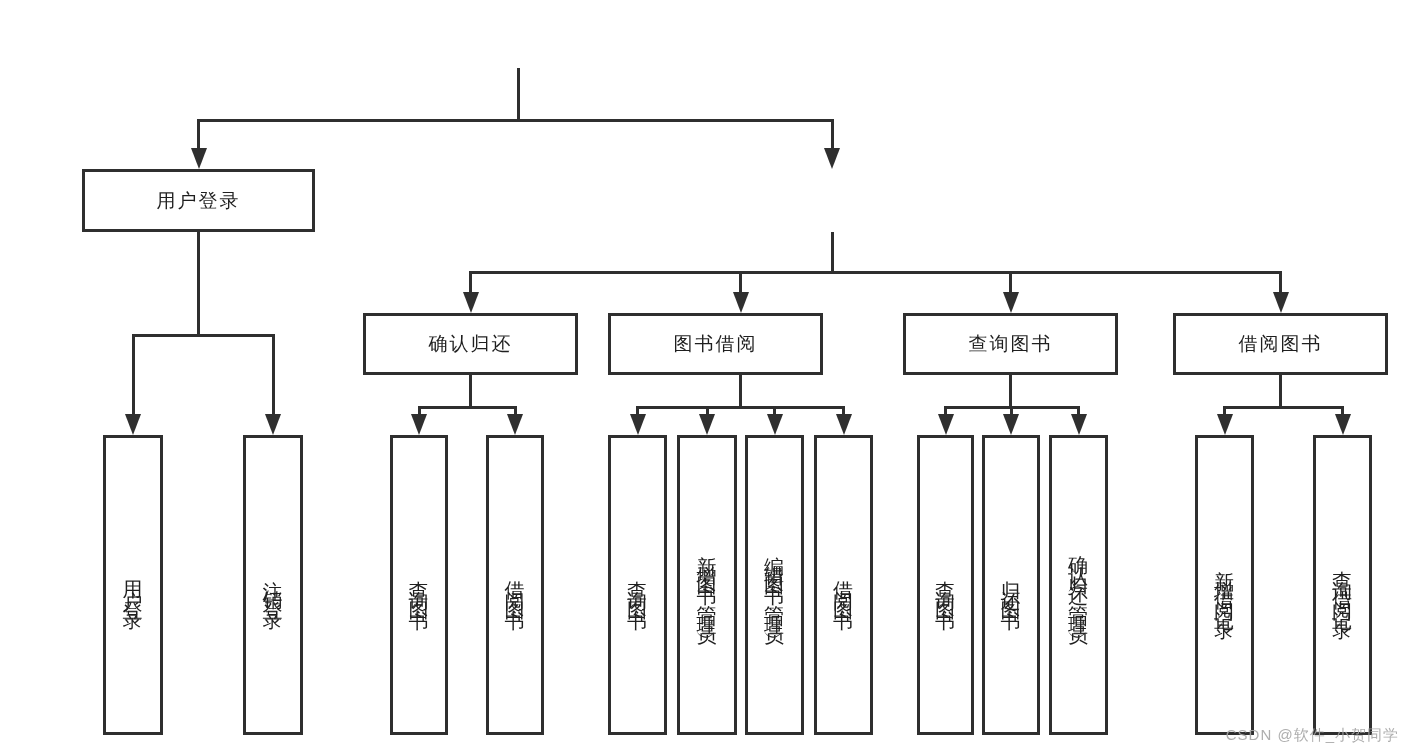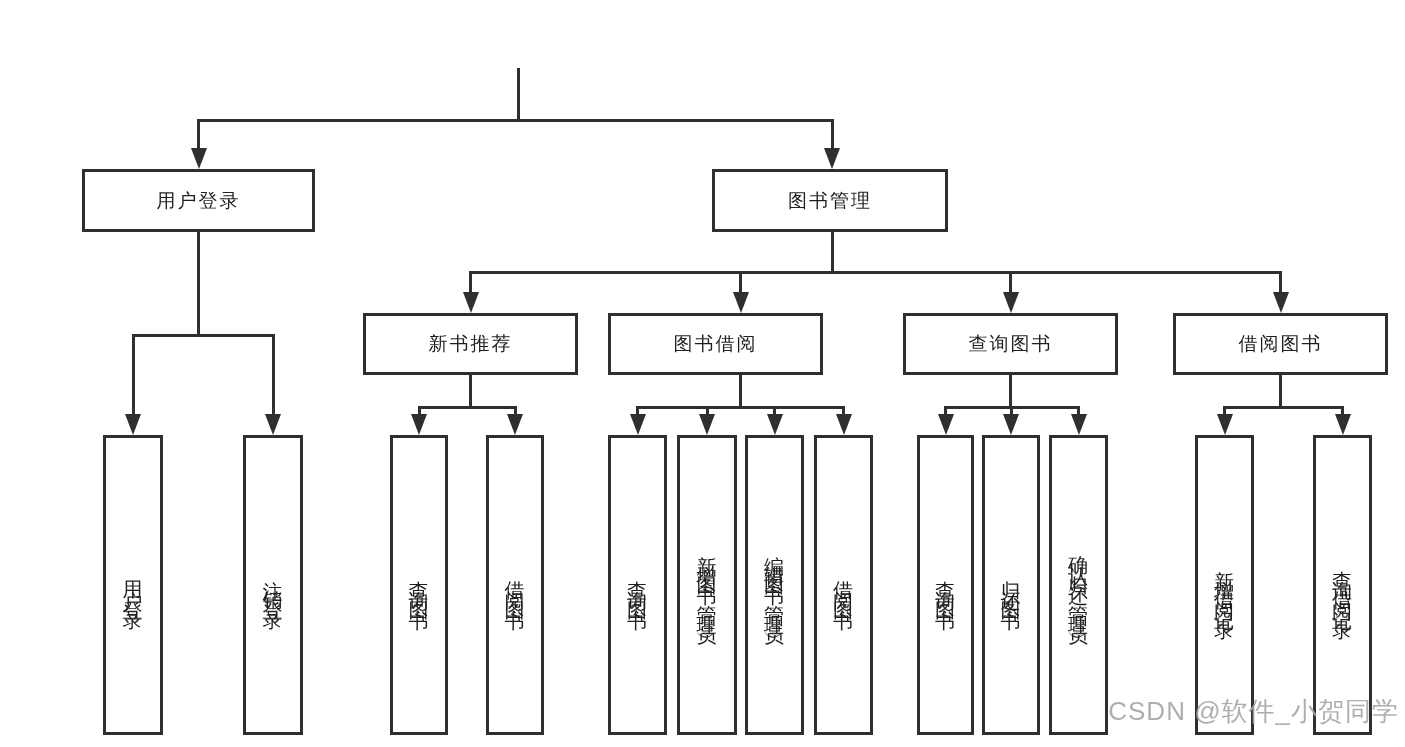--- a/index.html
+++ b/index.html
@@ -44,39 +44,38 @@
   .arrowhead{
     position:absolute;
     width:0;height:0;
     border-left:8px solid transparent;
     border-right:8px solid transparent;
     border-top:21px solid var(--line);
   }
   .watermark{
     position:absolute;
     right:6px;
-    bottom:18px;
-    font-size:26px;
+    bottom:2px;
+    font-size:15px;
     letter-spacing:1px;
     color:var(--wm);
     opacity:.9;
     z-index:5;
     margin-left:44px;
   }
 </style>
 </head>
 <body>
 
 <div id="canvas">
 
 
   <div class="node" style="left:82px;top:169px;width:233px;height:63px;">用户登录</div>
-  <div class="node" style="left:712px;top:169px;width:236px;height:63px;">图书管理</div>
 
-  <div class="node" style="left:363px;top:313px;width:215px;height:62px;">新书推荐</div>
+  <div class="node" style="left:363px;top:313px;width:215px;height:62px;">确认归还</div>
   <div class="node" style="left:608px;top:313px;width:215px;height:62px;">图书借阅</div>
   <div class="node" style="left:903px;top:313px;width:215px;height:62px;">查询图书</div>
   <div class="node" style="left:1173px;top:313px;width:215px;height:62px;">借阅图书</div>
 
   <div class="node node-v" style="left:103px;top:435px;width:60px;height:300px;">用户登录</div>
   <div class="node node-v" style="left:243px;top:435px;width:60px;height:300px;">注销登录</div>
 
   <div class="node node-v" style="left:390px;top:435px;width:58px;height:300px;">查询图书</div>
   <div class="node node-v" style="left:486px;top:435px;width:58px;height:300px;">借阅图书</div>
 

